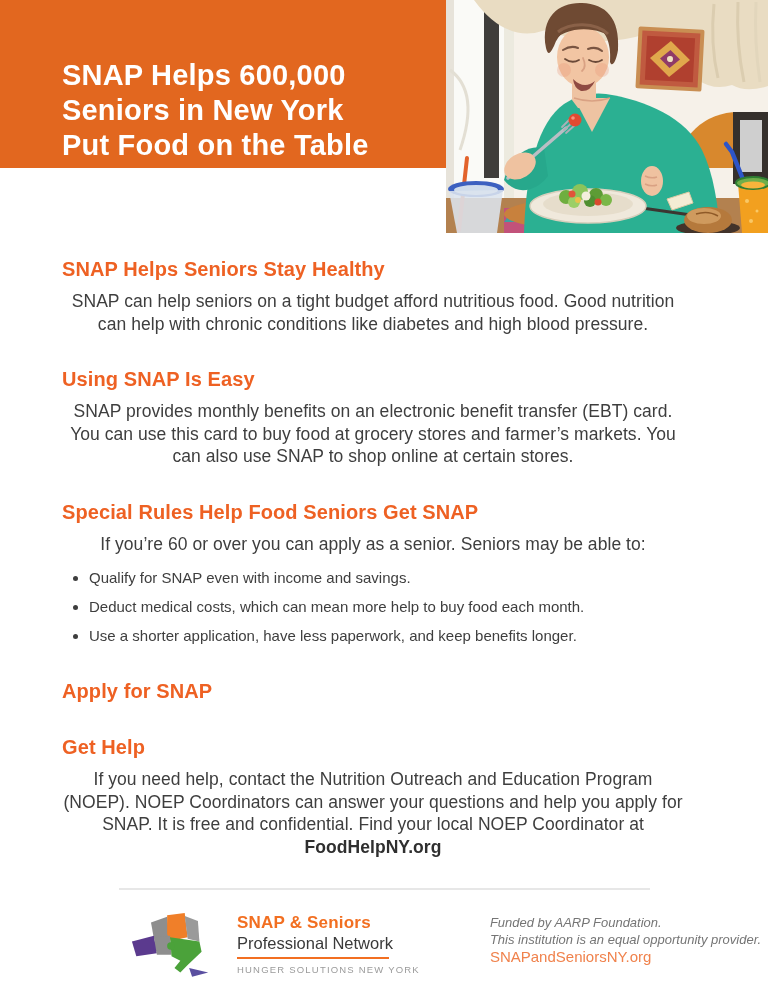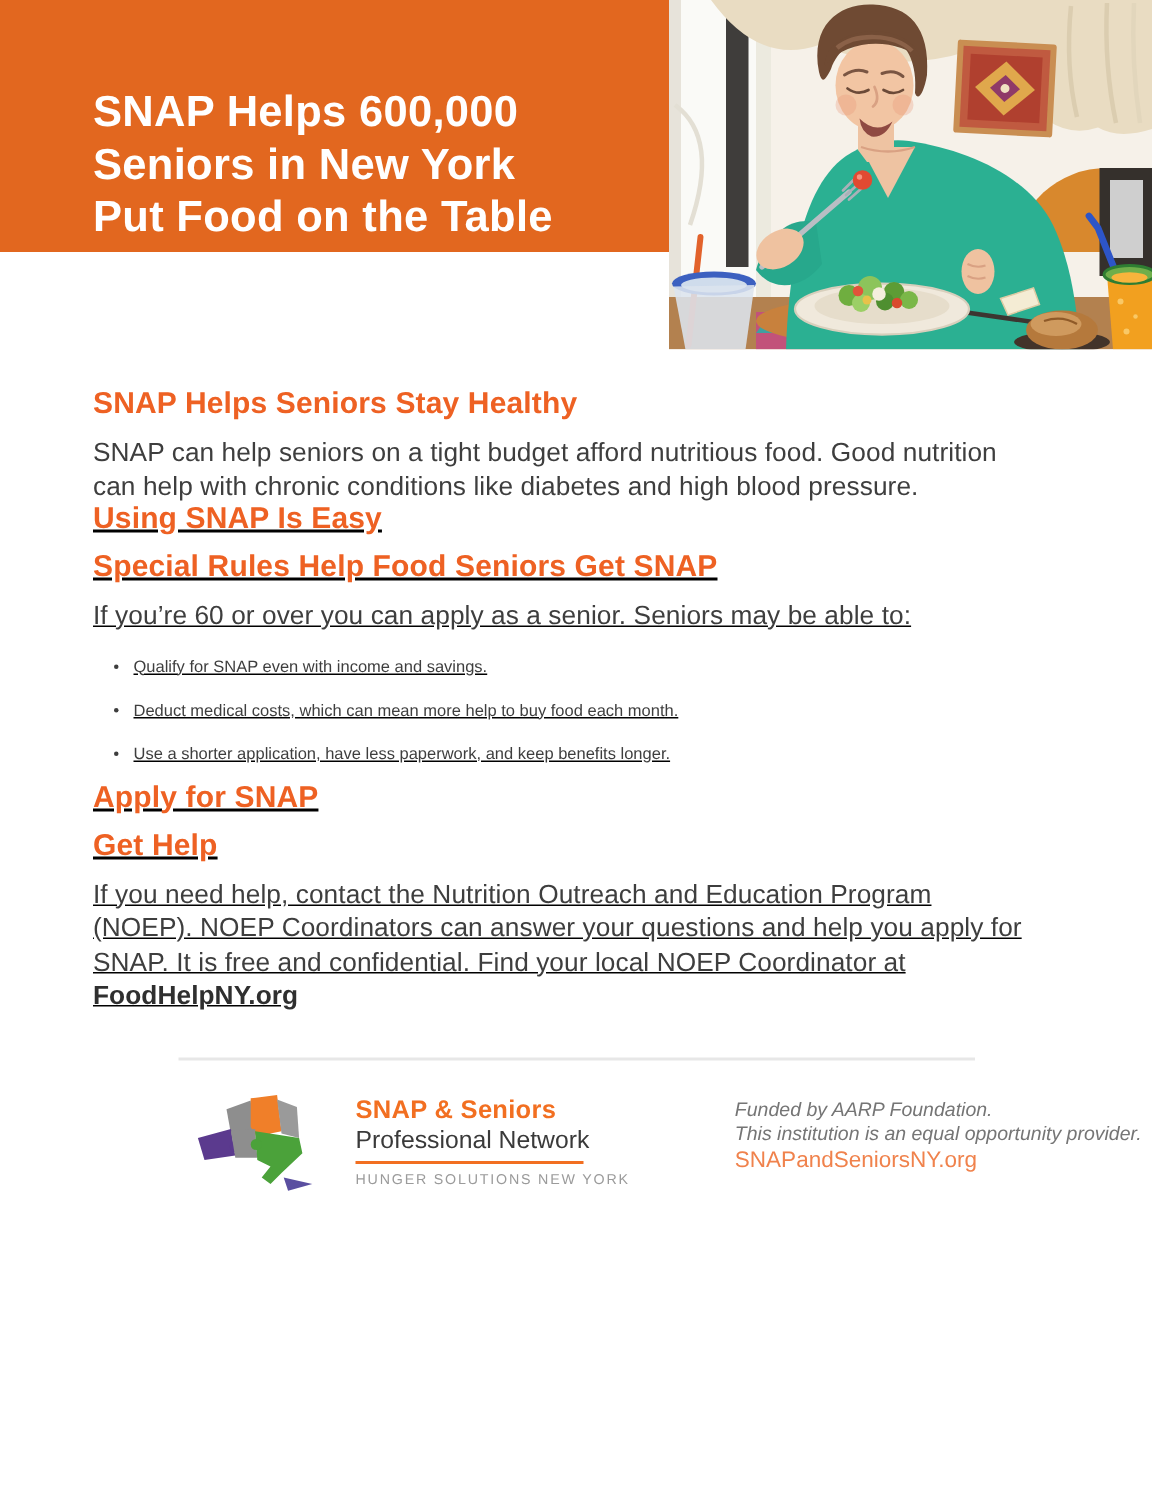--- a/index.html
+++ b/index.html
@@ -22,32 +22,32 @@
   }
   .banner-rule{
     position:absolute;left:0;top:186px;width:412px;height:2px;
     background:rgba(255,255,255,0.95);
   }
   .banner-photo{width:322px;height:233px;overflow:hidden;}
   .banner-photo svg{display:block;}
 
   
   main{padding:25px 84px 0 62px;}
-  section + section{text-decoration:underline;}
+  section + section{margin-top:33px;}
   h2{
     margin:0 0 9px 0;font-size:20px;font-weight:700;
     color:var(--heading_orange,#EE6123);letter-spacing:0.1px;
   }
   p.body-text{
     margin:0;font-size:17.5px;line-height:22.5px;
-    color:var(--body_text,#3E3E3E);max-width:650px;letter-spacing:0.05px;
+    color:var(--body_text,#3E3E3E);max-width:650px;letter-spacing:0.05px;text-align:center;
   }
   ul.bullets{margin:12px 0 0 0;padding-left:27px;max-width:640px;}
   ul.bullets li{
-    font-size:11px;line-height:22px;margin-bottom:7px;
+    font-size:15px;line-height:22px;margin-bottom:7px;
     color:var(--body_text,#3E3E3E);
   }
   .bold-link{font-weight:700;color:#2f2f2f;}
 
   
   footer{margin-top:30px;}
   .footer-divider{height:2px;background:var(--divider_gray,#E7E7E7);margin:0 118px 0 119px;}
   .footer-row{display:flex;align-items:flex-start;padding-left:129px;margin-top:12px;}
   .logo-graphic{width:88px;height:88px;flex:0 0 auto;}
   .logo-text{margin-left:20px;padding-top:11px;}
@@ -203,20 +203,21 @@
 
   <main>
 
     <section>
       <h2>SNAP Helps Seniors Stay Healthy</h2>
       <p class="body-text">SNAP can help seniors on a tight budget afford nutritious food. Good nutrition can help with chronic conditions like diabetes and high blood pressure.</p>
     </section>
 
     <section>
       <h2>Using SNAP Is Easy</h2>
+      <p class="body-text">SNAP provides monthly benefits on an electronic benefit transfer (EBT) card. You can use this card to buy food at grocery stores and farmer’s markets. You can also use SNAP to shop online at certain stores.</p>
     </section>
 
     <section>
       <h2>Special Rules Help Food Seniors Get SNAP</h2>
       <p class="body-text">If you’re 60 or over you can apply as a senior. Seniors may be able to:</p>
       <ul class="bullets">
         <li>Qualify for SNAP even with income and savings.</li>
         <li>Deduct medical costs, which can mean more help to buy food each month.</li>
         <li>Use a shorter application, have less paperwork, and keep benefits longer.</li>
       </ul>

